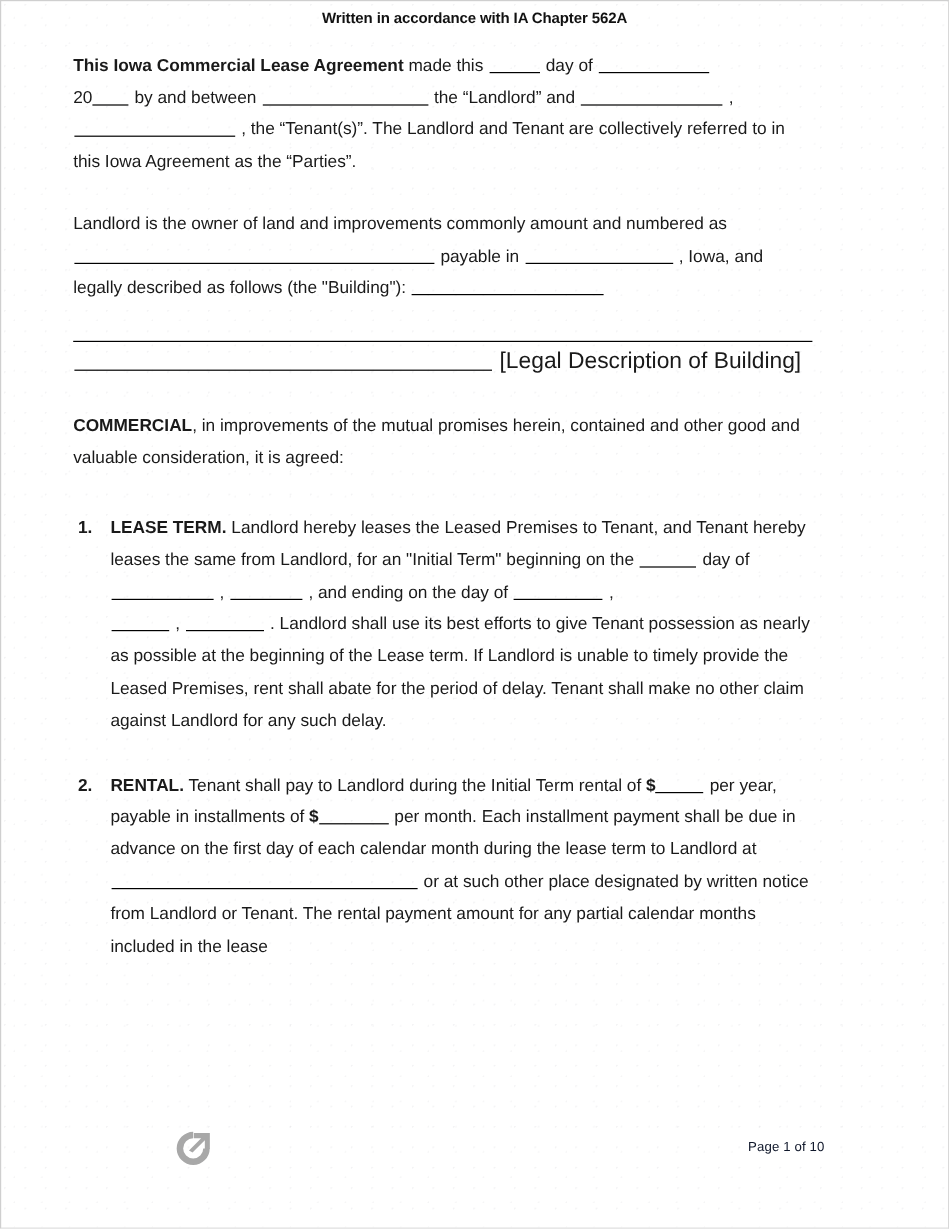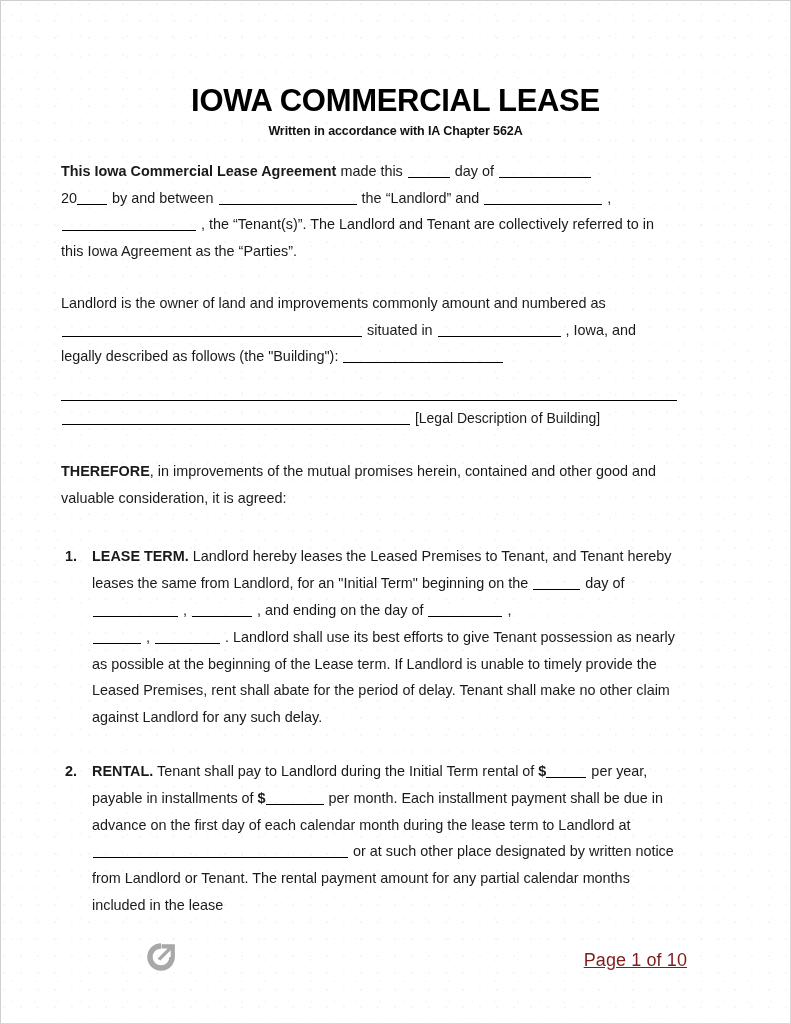--- a/index.html
+++ b/index.html
@@ -110,21 +110,21 @@
   .b-place  { width: 255px; }
 
   
   .legal-line-1 {
     border-bottom: 1.4px solid #000;
     height: 26px;
     margin-top: 4px;
   }
   .legal-line-2 {
     margin-top: 4px;
-    font-size: 14px;
+    font-size: 19px;
     line-height: 26.5px;
     color: #1a1a1a;
   }
 
   
   ol.clauses {
     list-style: none;
     margin: 0;
     padding: 0;
   }
@@ -157,48 +157,46 @@
     position: absolute;
     left: 141px;
     top: 0;
     width: 38px;
     height: 38px;
   }
   .page-number {
     position: absolute;
     right: 103px;
     top: 12px;
-    font-size: 18px;
-    color: #7f1d1d;
+    font-size: 11px;
+    color: #0f172a;
     letter-spacing: 0.1px;
-    text-decoration: underline;
   }
 </style>
 </head>
 <body>
 
 <div class="page">
   <div class="content">
 
-    <h1 class="doc-title">IOWA COMMERCIAL LEASE</h1>
     <div class="doc-subtitle">Written in accordance with IA Chapter 562A</div>
 
     <div class="body-area">
 
       <p class="para"><b>This Iowa Commercial Lease Agreement</b><span> made this </span><span class="blank b-day"></span><span> day of </span><span class="blank b-month"></span><br><span>20</span><span class="blank b-20"></span><span> by and between </span><span class="blank b-ll"></span><span> the “Landlord” and </span><span class="blank b-ll2"></span><span> , </span><br><span class="blank b-ten"></span><span> , the “Tenant(s)”. The Landlord and Tenant are collectively referred to in this Iowa Agreement as the “Parties”.</span></p>
 
-      <p class="para tight"><span>Landlord is the owner of land and improvements commonly amount and numbered as </span><span class="blank b-addr"></span><span> situated in </span><span class="blank b-city"></span><span> , Iowa, and legally described as follows (the "Building"): </span><span class="blank b-legal"></span></p>
+      <p class="para tight"><span>Landlord is the owner of land and improvements commonly amount and numbered as </span><span class="blank b-addr"></span><span> payable in </span><span class="blank b-city"></span><span> , Iowa, and legally described as follows (the "Building"): </span><span class="blank b-legal"></span></p>
 
       <div class="legal-line-1"></div>
 
       <div class="legal-line-2"><span class="blank b-legal2"></span><span> [Legal Description of Building]</span></div>
 
       <div class="gap-lg"></div>
 
-      <p class="para"><b>THEREFORE</b><span>, in improvements of the mutual promises herein, contained and other good and valuable consideration, it is agreed:</span></p>
+      <p class="para"><b>COMMERCIAL</b><span>, in improvements of the mutual promises herein, contained and other good and valuable consideration, it is agreed:</span></p>
 
       <div style="height:6px"></div>
 
       <ol class="clauses">
 
         <li>
           <span class="num">1.</span><b>LEASE TERM.</b><span> Landlord hereby leases the Leased Premises to Tenant, and Tenant hereby leases the same from Landlord, for an "Initial Term" beginning on the </span><span class="blank b-d1"></span><span> day of </span><span class="blank b-m1"></span><span> , </span><span class="blank b-y1"></span><span> , and ending on the day of </span><span class="blank b-m2"></span><span> , </span><br><span class="blank b-d2"></span><span> , </span><span class="blank b-y2"></span><span> . Landlord shall use its best efforts to give Tenant possession as nearly as possible at the beginning of the Lease term. If Landlord is unable to timely provide the Leased Premises, rent shall abate for the period of delay. Tenant shall make no other claim against Landlord for any such delay.</span>
         </li>
 
         <li>

